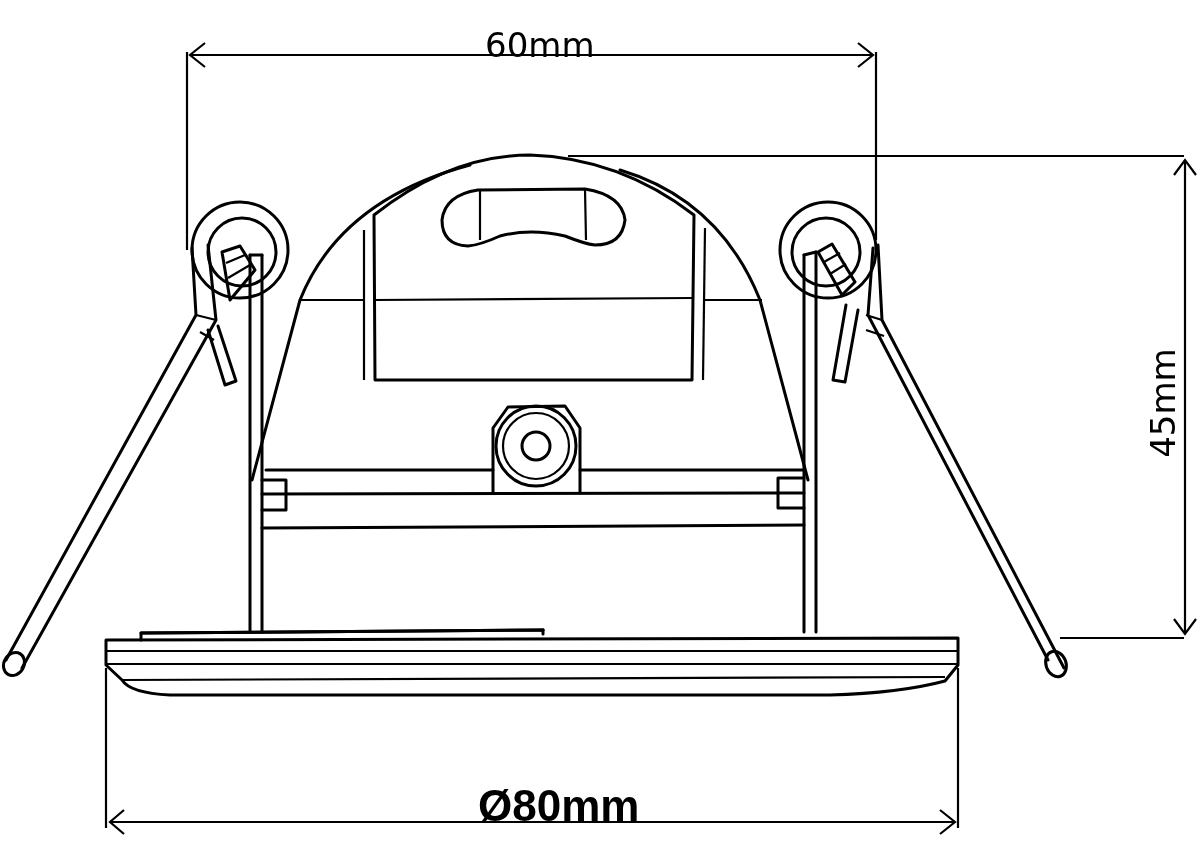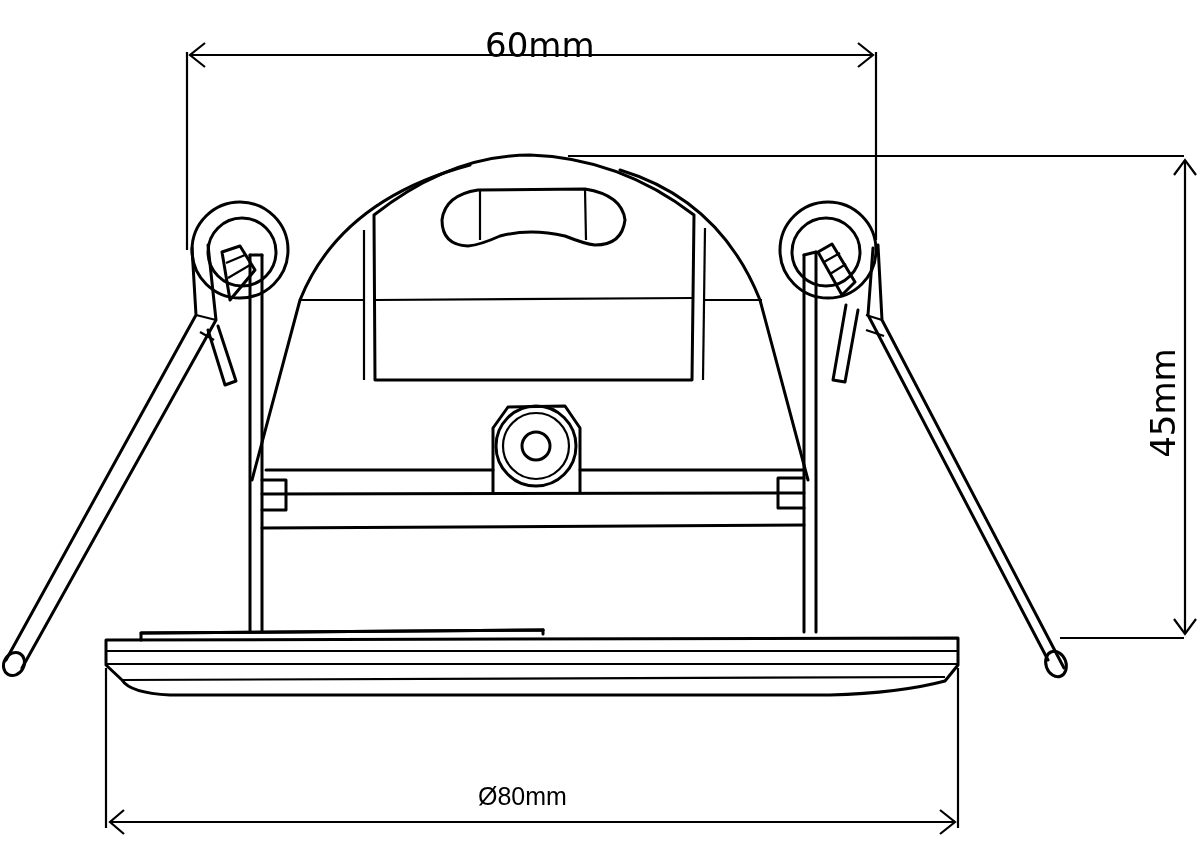--- a/index.html
+++ b/index.html
@@ -3,21 +3,21 @@
 <meta charset="utf-8">
 <style>
   html, body { margin: 0; padding: 0; background: #ffffff; }
   body { width: 1200px; height: 864px; position: relative; overflow: hidden; }
   svg#drawing { position: absolute; left: 0; top: 0; }
   .ln { fill: none; stroke: #000; stroke-width: 3; stroke-linejoin: round; stroke-linecap: round; }
   .thin { fill: none; stroke: #000; stroke-width: 2.2; }
   .dim { fill: none; stroke: #000; stroke-width: 2.2; }
   .lbl { position: absolute; font-family: "DejaVu Sans", sans-serif; color: #000; font-size: 34px; line-height: 1; white-space: nowrap; }
   #dim-width-label { left: 485px; top: 8px; margin-top: 20px; }
-  #dim-diameter-label { left: 478px; top: 784px; font-family: "Liberation Sans", sans-serif; font-size: 25px; }
+  #dim-diameter-label { left: 478px; top: 784px; font-family: "Liberation Sans", sans-serif; font-size: 44px; font-weight: bold; }
   #dim-height-label { left: 1108px; top: 386px; transform: rotate(-90deg); transform-origin: center; width: 110px; text-align: center; }
 </style>
 </head>
 <body>
 
 <svg id="drawing" width="1200" height="864" viewBox="0 0 1200 864" xmlns="http://www.w3.org/2000/svg">
 
   <g>
     <line class="dim" x1="187" y1="52" x2="187" y2="250"></line>
     <line class="dim" x1="876" y1="52" x2="876" y2="240"></line>

